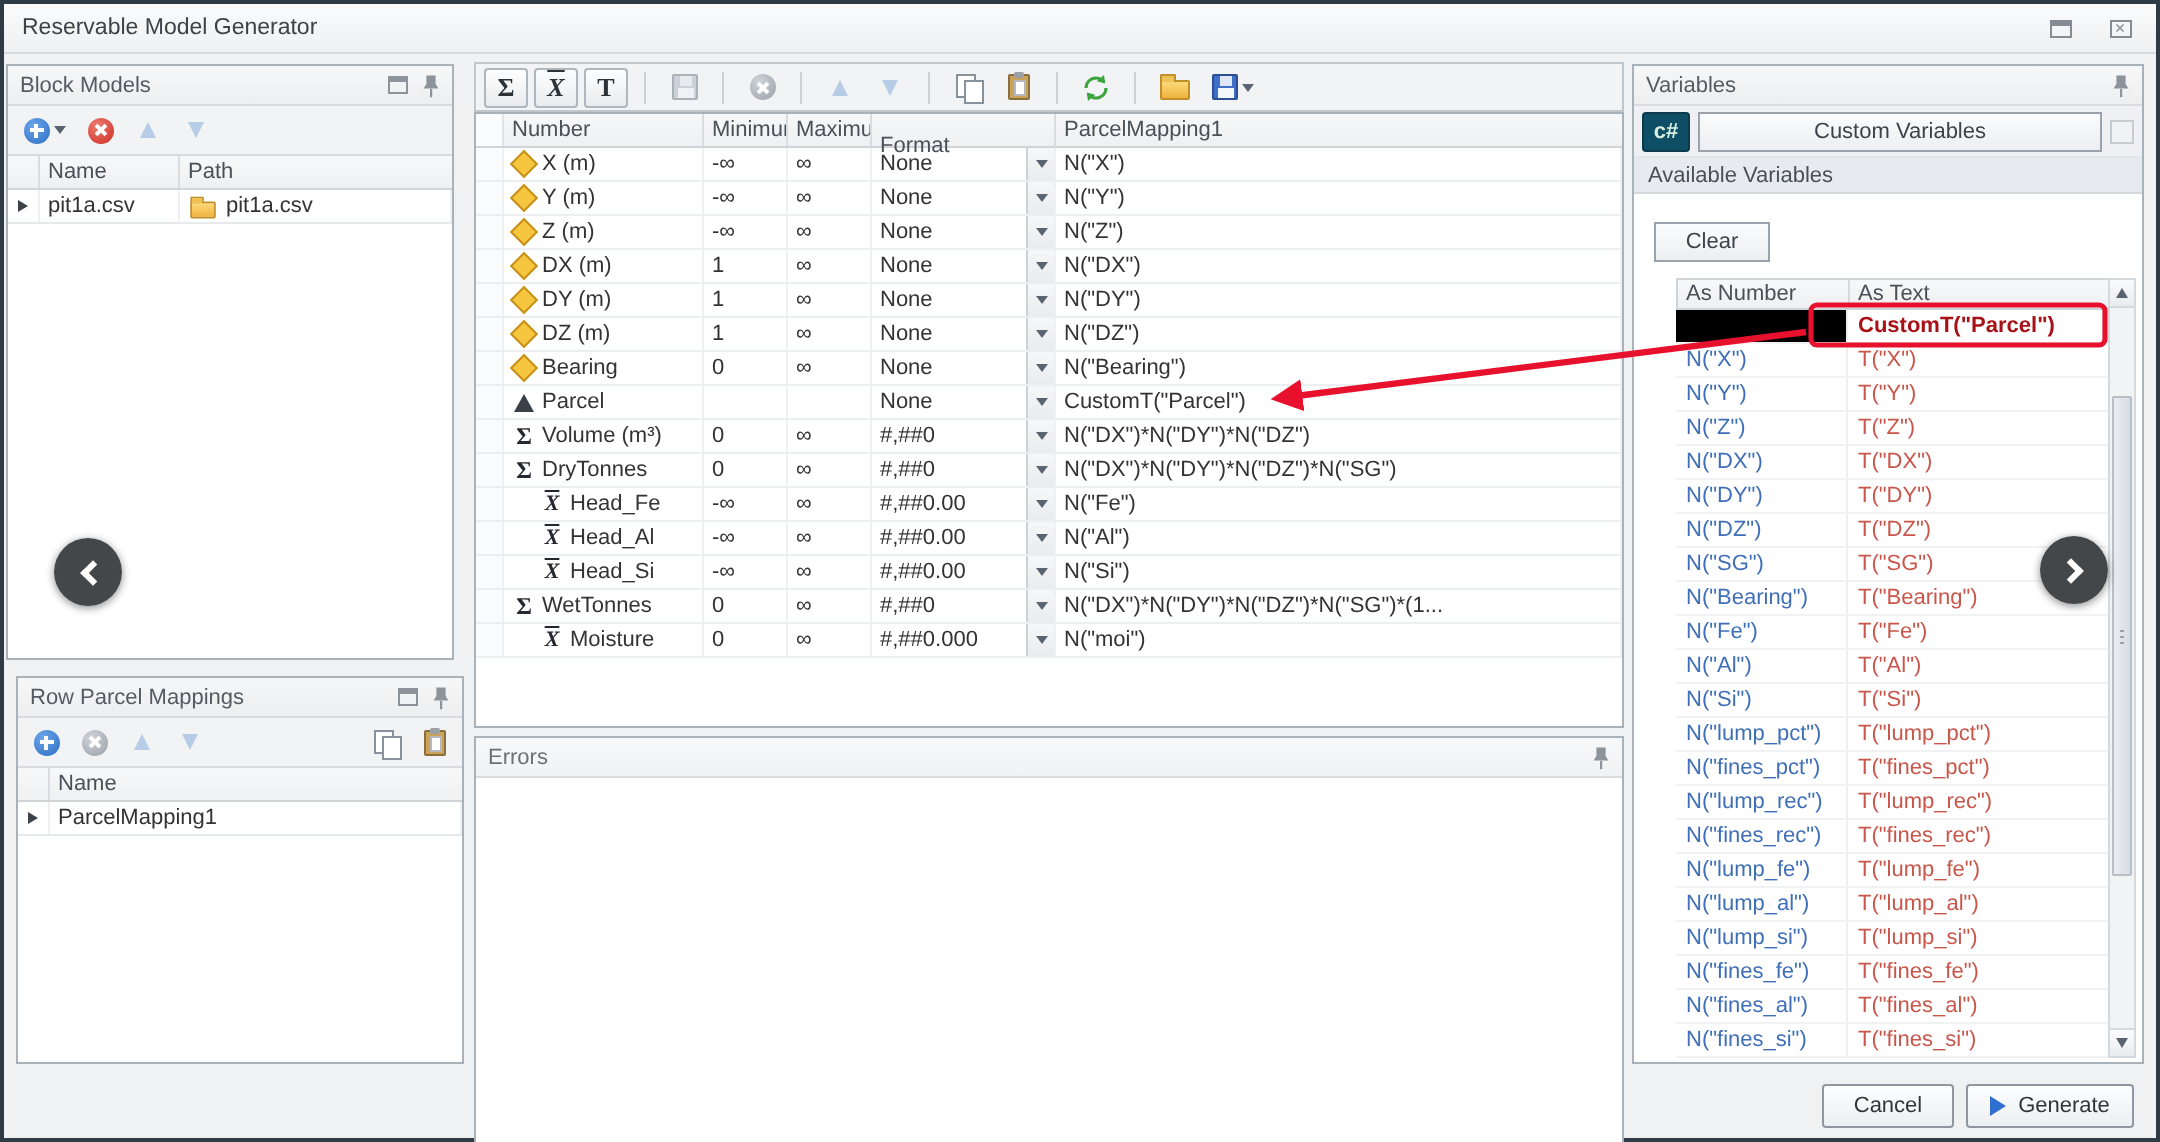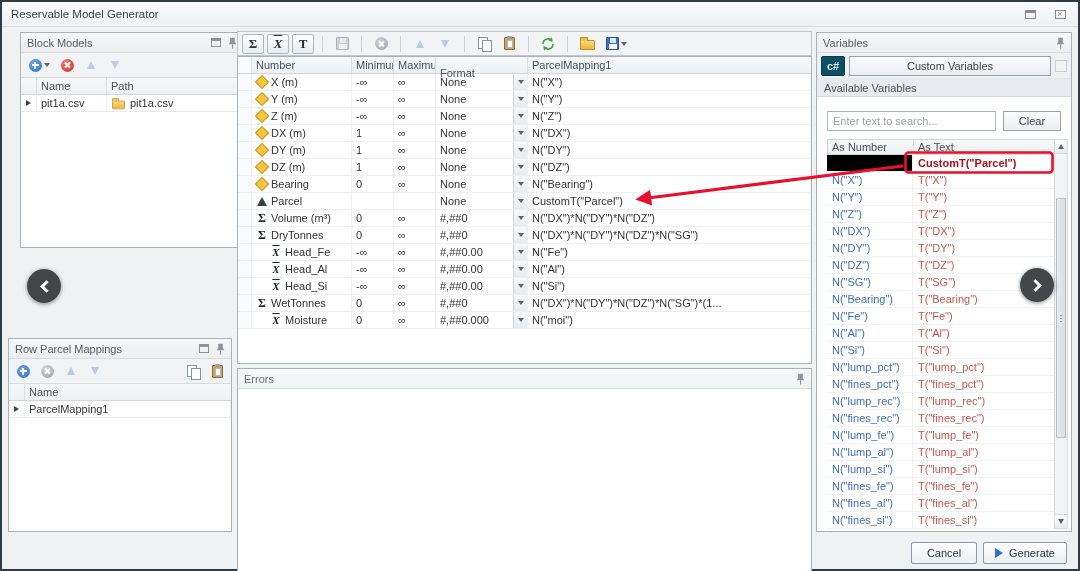--- a/index.html
+++ b/index.html
@@ -104,21 +104,21 @@
 .p-vars{background:#fff}
 .vtop{position:absolute;left:0;top:20px;right:0;height:26px;background:#eef0f3;border-bottom:1px solid #e2e5e9;display:flex;align-items:center;padding:0 4px;gap:4px}
 .csbadge{width:24px;height:20px;background:#0e4f66;color:#d9efe2;display:flex;align-items:center;justify-content:center;font-weight:bold;border:1px solid #0a3a4c;border-radius:2px}
 .cvbtn{flex:1;height:20px;border:1px solid #9aa2ab;background:linear-gradient(#fbfcfd,#eceef1);color:#3c4248;font:inherit;text-align:center}
 .corner{width:12px;height:12px;background:#f0f2f4;border:1px solid #c6ccd2}
 .vgroup{position:absolute;left:0;top:46px;right:0;height:18px;background:#e7eaee;border-bottom:1px solid #d4d9de;display:flex;align-items:center;padding:0 7px;color:#4a5057}
 .vsearch{position:absolute;left:10px;top:78px;right:10px;height:20px;display:flex;gap:7px}
 .vsearch input{flex:1;height:20px;border:1px solid #aab2ba;padding:0 5px;font:inherit;color:#4a5057}
 .vsearch input::placeholder{color:#9aa1a8}
 .clearbtn{width:58px;height:20px;border:1px solid #9aa2ab;background:linear-gradient(#fbfcfd,#eceef1);font:inherit;color:#3c4248}
-.vtable{position:absolute;left:10px;top:106px;width:230px;bottom:2px;overflow:hidden}
+.vtable{position:absolute;left:21px;top:106px;width:230px;bottom:2px;overflow:hidden}
 .vhead{display:flex;height:16px;background:linear-gradient(#f7f8f9,#eef0f2);border:1px solid #cfd4d9}
 .vhc{padding:0 4px;display:flex;align-items:center;color:#4a5057}
 .vhc.num{width:86px;border-right:1px solid #d6dade}
 .vhc.txt{flex:1}
 .vrow{display:flex;height:17px;align-items:stretch;border-bottom:1px solid #f0f2f4;background:#fff}
 .vc{padding:0 5px;overflow:hidden;white-space:nowrap;display:flex;align-items:center}
 .vc.num{width:86px;color:#3f6fb8;border-right:1px solid #eef0f2}
 .vc.txt{flex:1;color:#c9564a}
 .vrow.hl .vc.num{background:#000}
 .vrow.hl .vc.txt{color:#a91116;font-weight:bold}
@@ -142,21 +142,21 @@
 .navcircle.left{left:27px;top:269px}
 .navcircle.right{left:1020px;top:268px}
 .chev{width:9px;height:9px;border-left:3px solid #fff;border-bottom:3px solid #fff}
 .chev.l{transform:rotate(45deg);margin-left:4px}
 .chev.r{transform:rotate(225deg);margin-right:4px}
 
 
 .overlay{position:absolute;left:0;top:0;z-index:60;pointer-events:none}
 
 
-.p-blockmodels{left:20px;top:32px;width:224px;height:216px}
+.p-blockmodels{left:3px;top:32px;width:224px;height:298px}
 .p-parcel{left:8px;top:338px;width:224px;height:194px}
 .p-errors{left:237px;top:368px;width:575px;height:208px}
 .p-vars{left:816px;top:32px;width:256px;height:500px}
 </style>
 </head>
 <body>
 
 <div class="window">
 
   <div class="titlebar">
@@ -588,21 +588,20 @@
           </svg>
       </span>
     </div>
     <div class="vtop">
       <span class="csbadge">c#</span>
       <button class="cvbtn">Custom Variables</button>
       <span class="corner"></span>
     </div>
     <div class="vgroup">Available Variables</div>
     <div class="vsearch">
-      <input placeholder="Enter text to search..." style="">
       <button class="clearbtn">Clear</button>
     </div>
     <div class="vtable">
       <div class="vhead">
         <div class="vhc num">As Number</div>
         <div class="vhc txt">As Text</div>
       </div>
       <div>
           <div class="vrow hl">
             <div class="vc num"></div>

